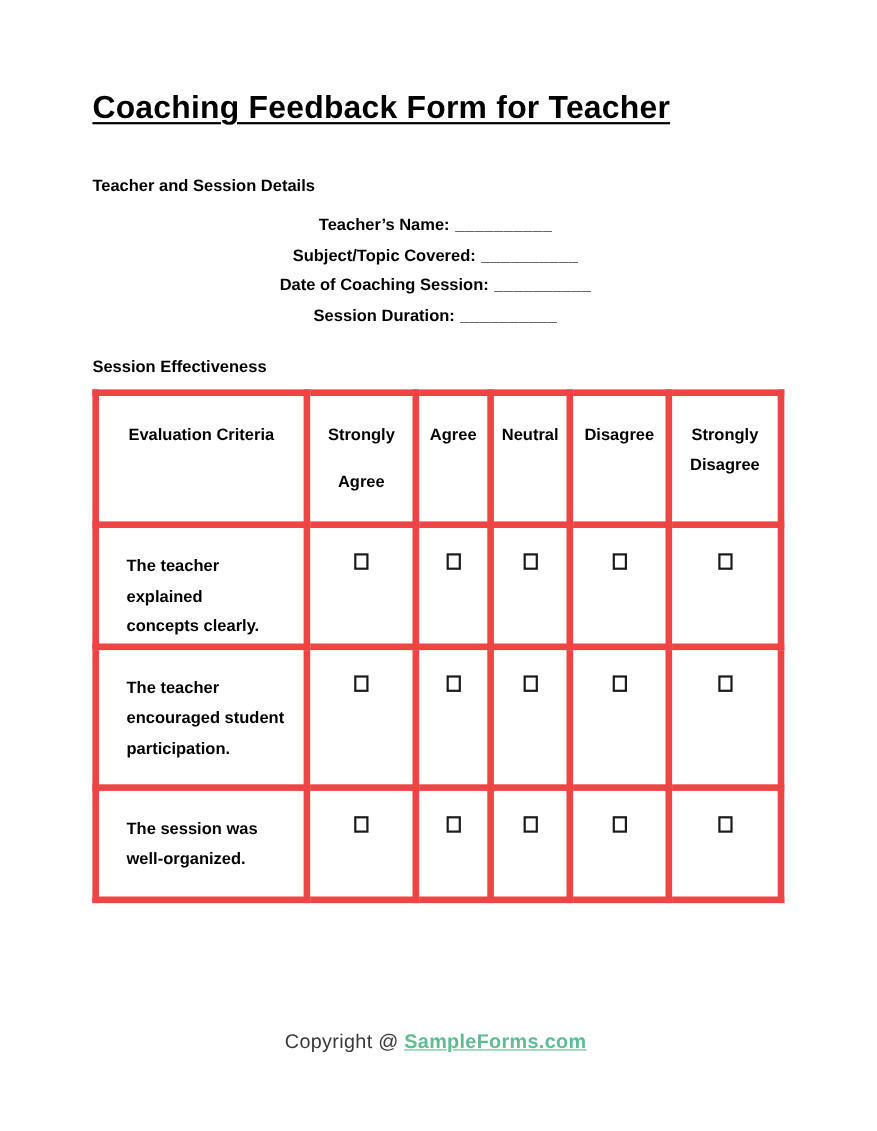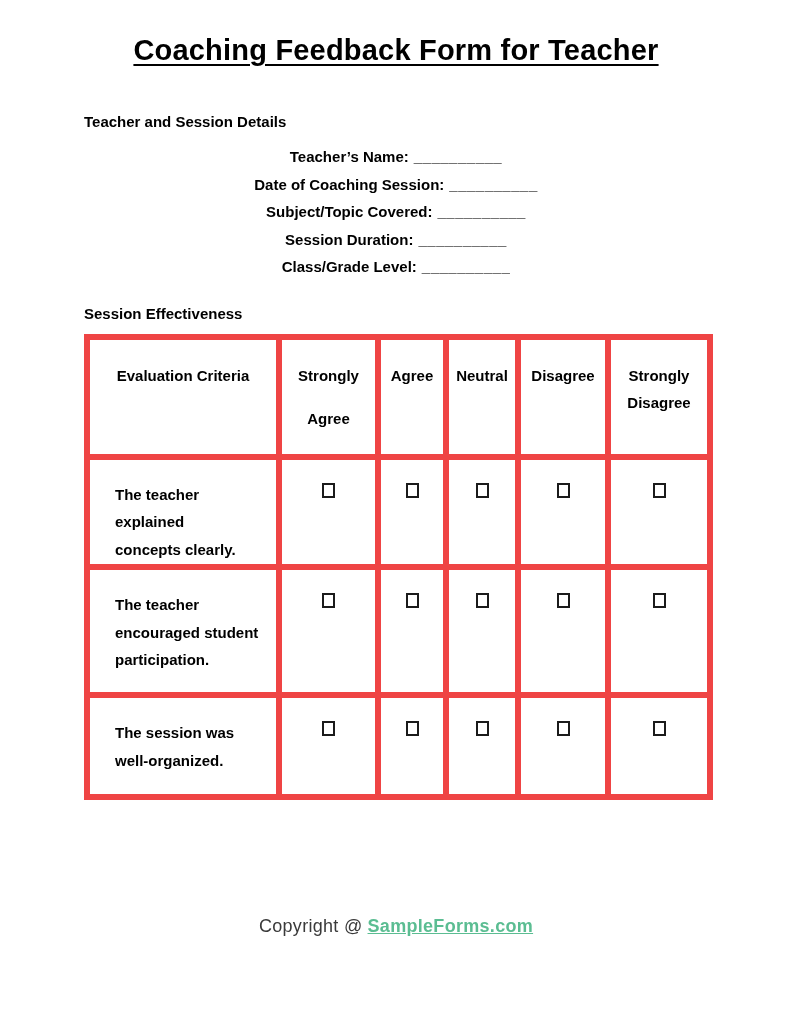--- a/index.html
+++ b/index.html
@@ -15,24 +15,23 @@
     color: #000000;
   }
   .page {
     box-sizing: border-box;
     width: 797px;
     height: 1028px;
     padding-left: 84px;
     padding-right: 89px;
   }
   .doc-title {
-    margin: 34px 0 0 0;
+    margin: 82px 0 0 0;
     font-size: 29px;
     font-weight: bold;
-    text-align: center;
     text-decoration: underline;
     text-decoration-thickness: 2px;
     text-underline-offset: 4px;
     letter-spacing: 0.2px;
   }
   .section-heading {
     font-size: 15px;
     font-weight: bold;
     margin: 0;
   }
@@ -111,30 +110,27 @@
 
   <h1 class="doc-title">Coaching Feedback Form for Teacher</h1>
 
   <p class="section-heading" id="details-heading">Teacher and Session Details</p>
 
   <div class="fields">
     <div class="field-line">
       <span>Teacher’s Name:</span><span class="blank">__________</span>
     </div>
     <div class="field-line">
+      <span>Subject/Topic Covered:</span><span class="blank">__________</span>
+    </div>
+    <div class="field-line">
       <span>Date of Coaching Session:</span><span class="blank">__________</span>
     </div>
     <div class="field-line">
-      <span>Subject/Topic Covered:</span><span class="blank">__________</span>
-    </div>
-    <div class="field-line">
       <span>Session Duration:</span><span class="blank">__________</span>
-    </div>
-    <div class="field-line">
-      <span>Class/Grade Level:</span><span class="blank">__________</span>
     </div>
   </div>
 
   <p class="section-heading" id="effectiveness-heading">Session Effectiveness</p>
 
   <table class="rating-table">
     <colgroup>
       <col style="width:192px">
       <col style="width:99px">
       <col style="width:68px">

